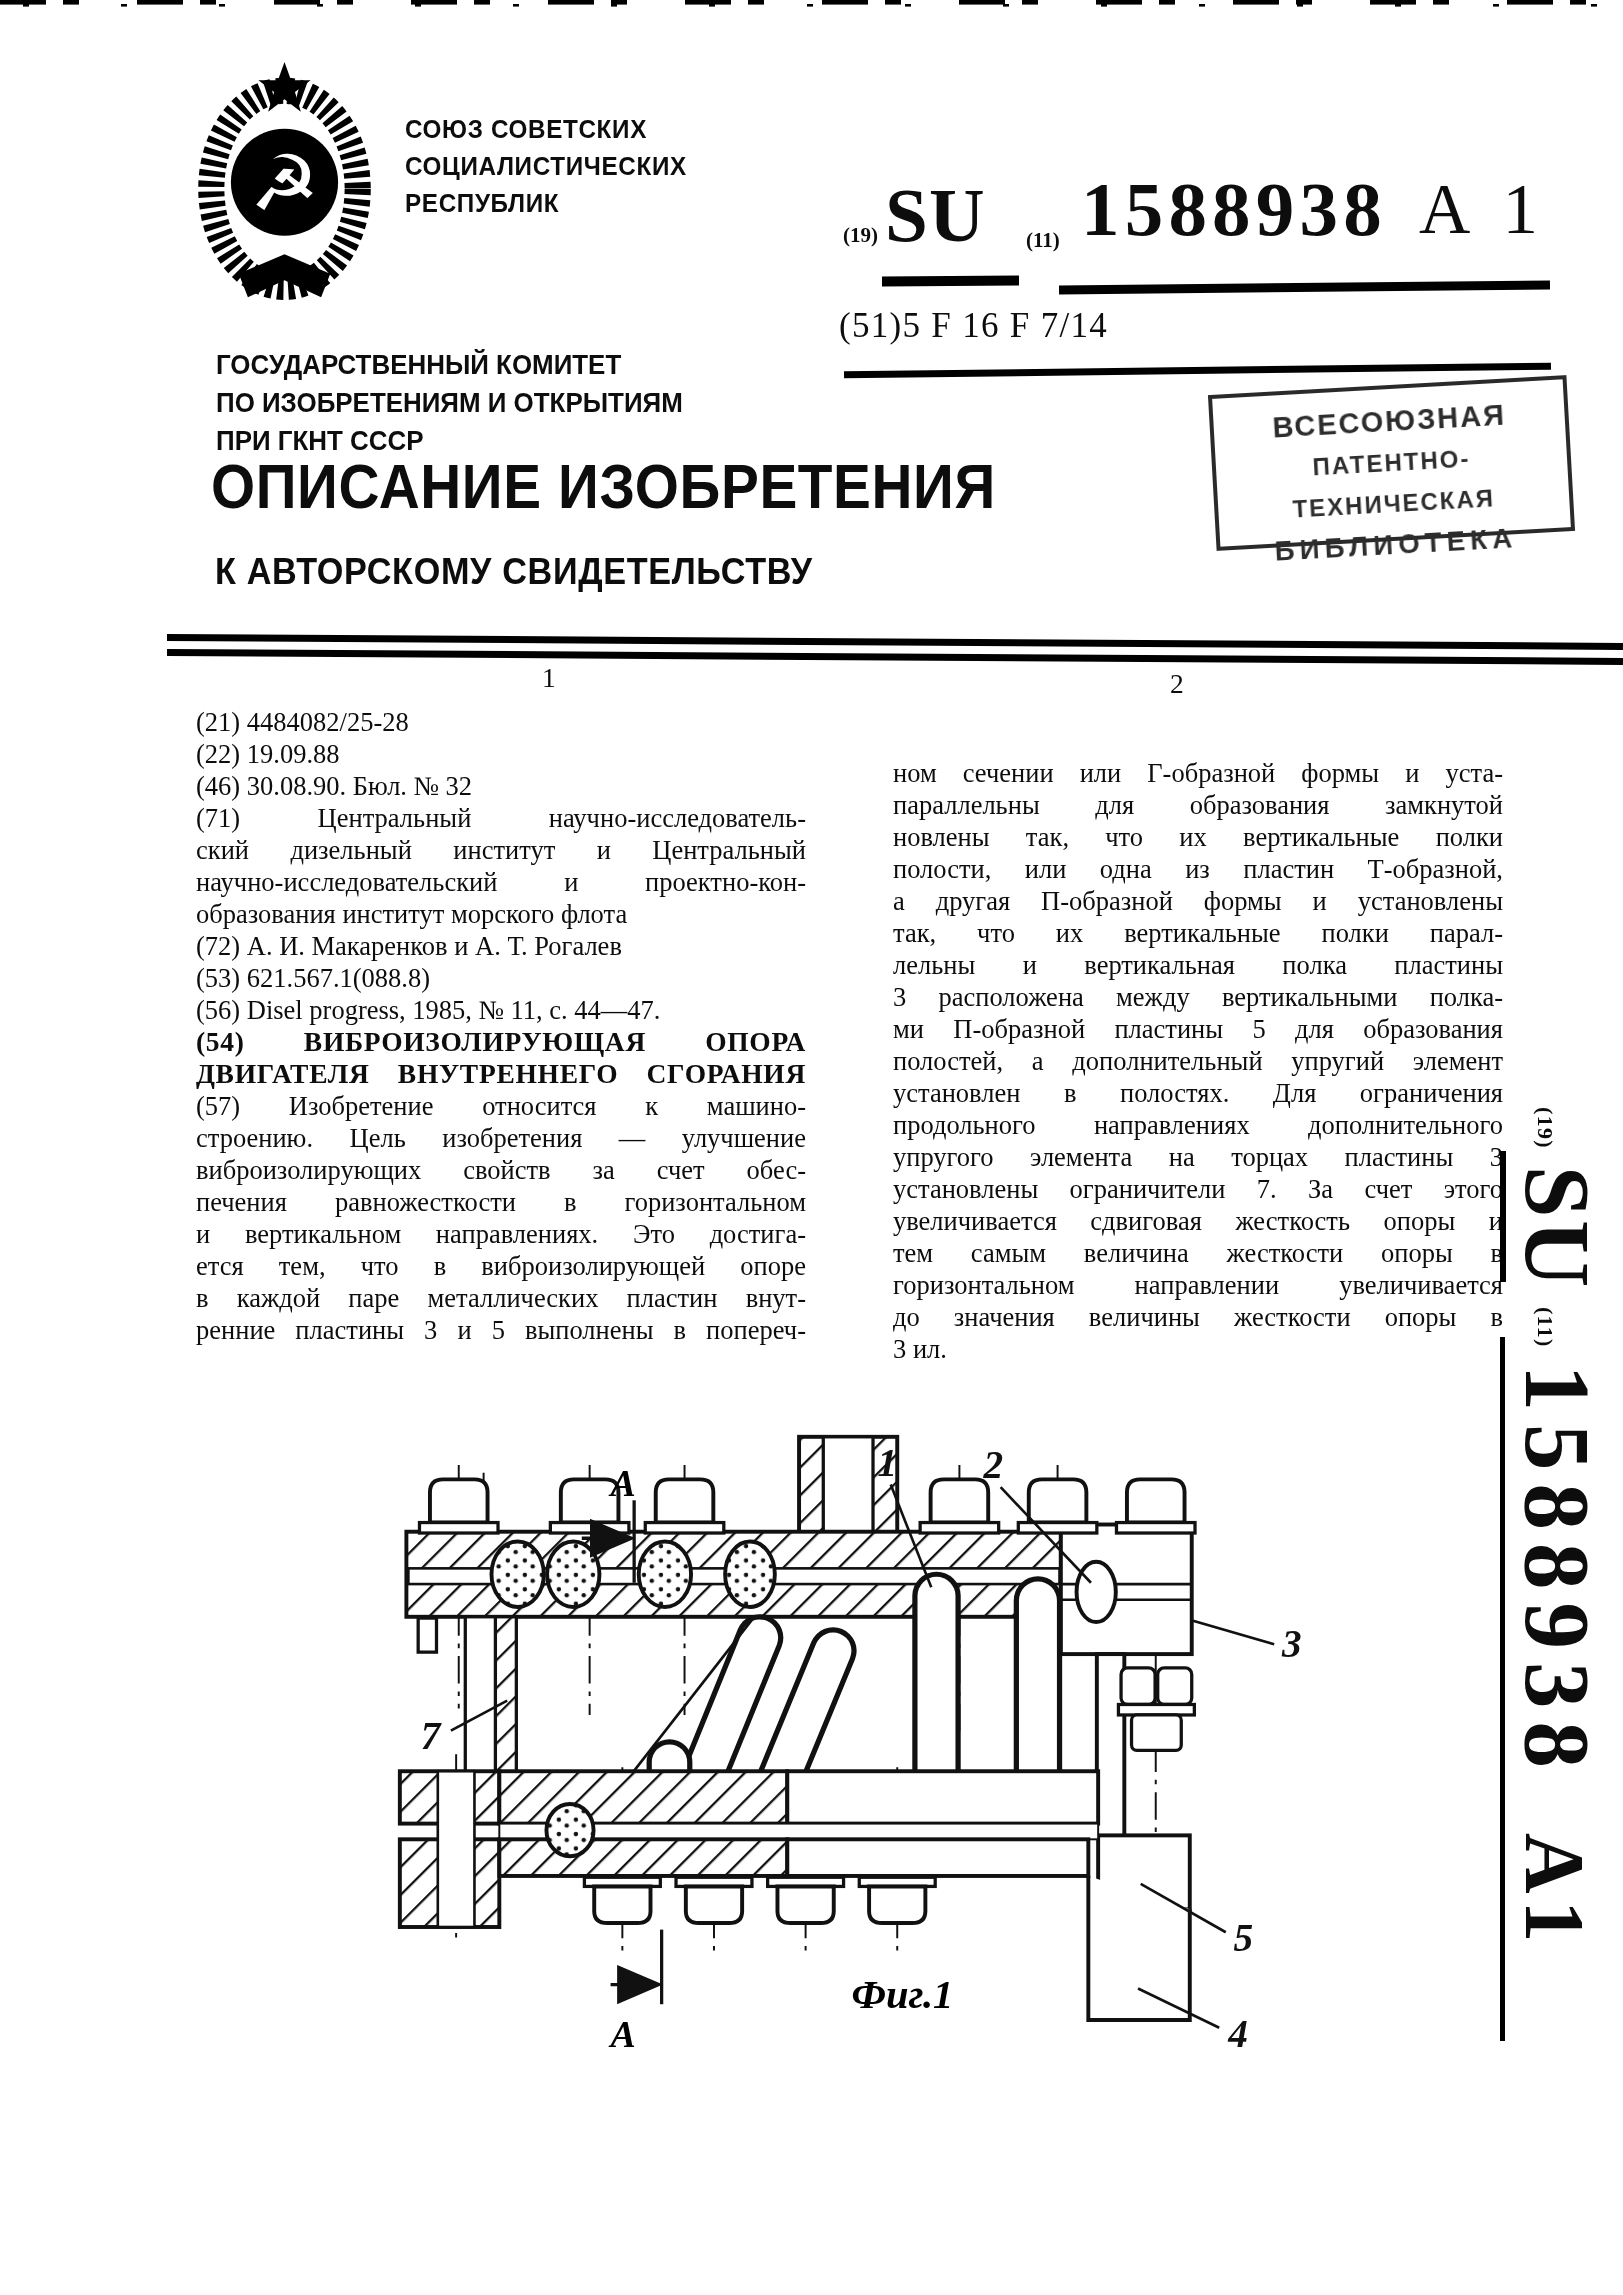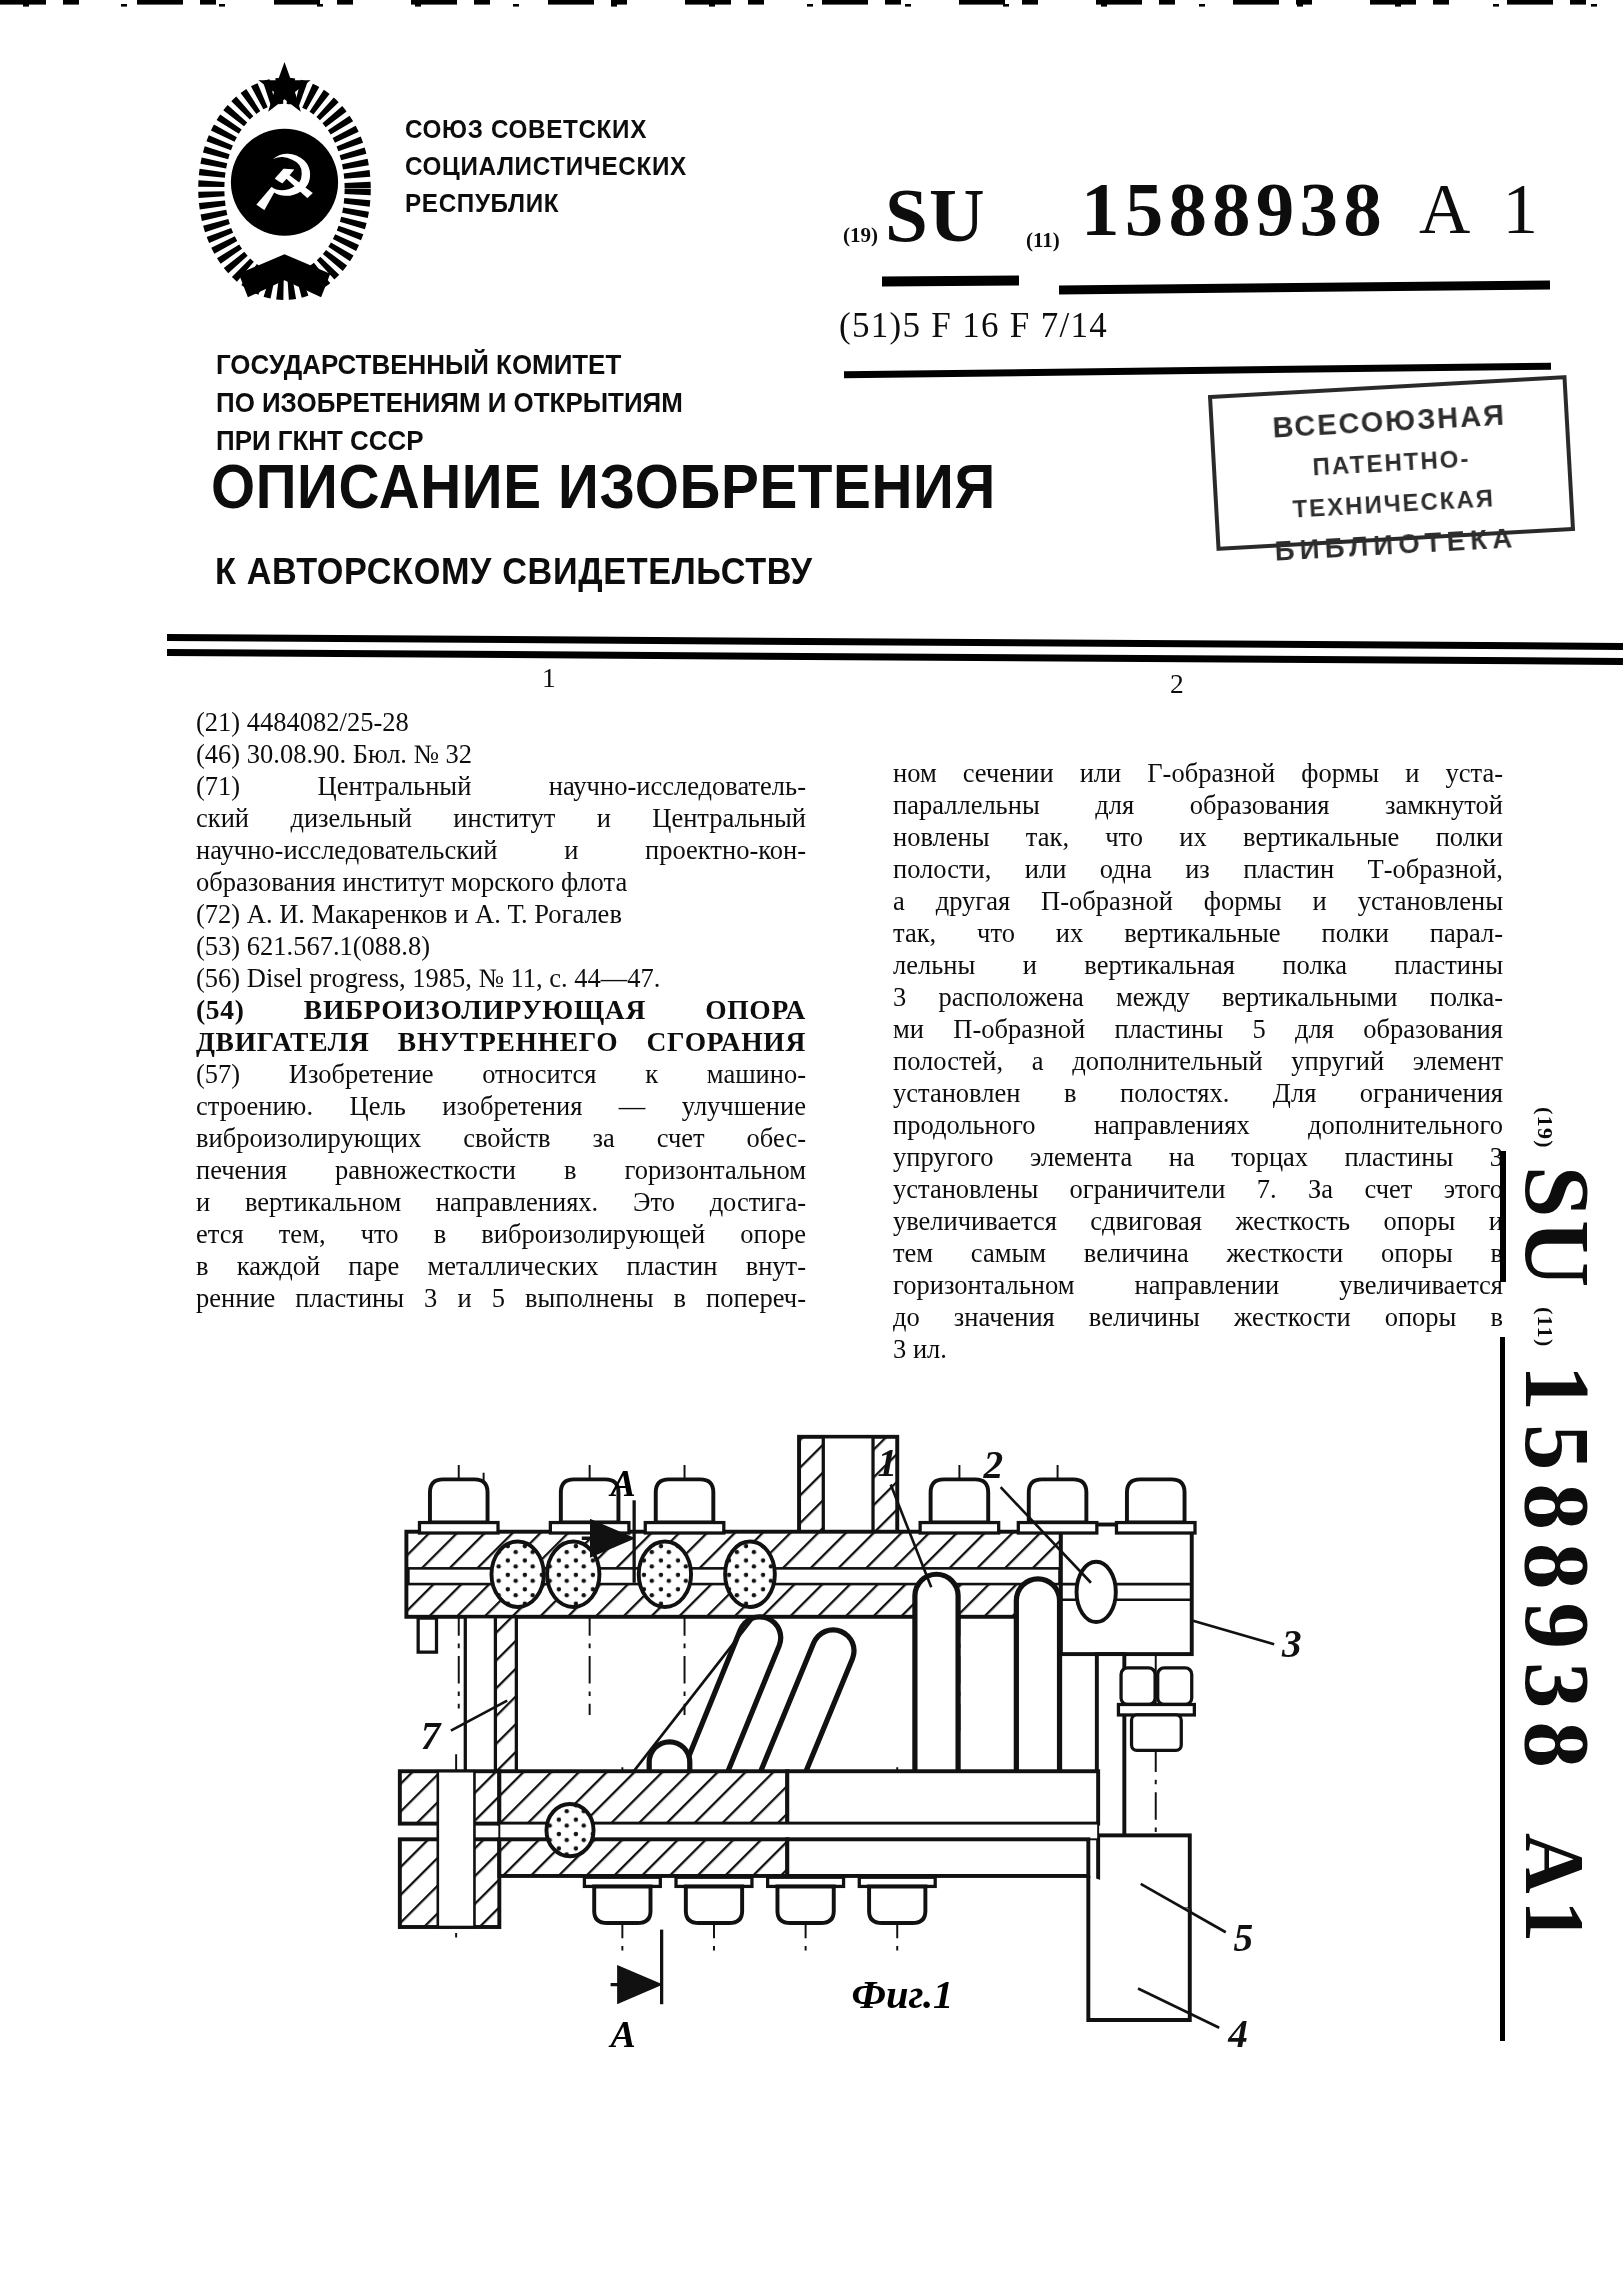--- a/index.html
+++ b/index.html
@@ -112,20 +112,21 @@
   <div class="abs doc-subtitle">К АВТОРСКОМУ СВИДЕТЕЛЬСТВУ</div>
 
   <div class="abs rule" style="left:167px;top:634px;width:1456px;height:7.2px;transform:rotate(.35deg);transform-origin:left;"></div>
   <div class="abs rule" style="left:167px;top:649px;width:1456px;height:7.2px;transform:rotate(.35deg);transform-origin:left;"></div>
 
   <div class="abs pageno" style="left:542px;top:662px;">1</div>
   <div class="abs pageno" style="left:1170px;top:668px;">2</div>
 
   <div class="abs col" style="left:196px;top:706px;">
       <div class="tline">(21)  4484082/25-28</div>
+      <div class="tline">(22)  19.09.88</div>
       <div class="tline">(46)  30.08.90. Бюл. № 32</div>
       <div class="tline j">(71) Центральный научно-исследователь-</div>
       <div class="tline j">ский дизельный институт и Центральный</div>
       <div class="tline j">научно-исследовательский и проектно-кон-</div>
       <div class="tline">образования институт морского флота</div>
       <div class="tline">(72)  А. И. Макаренков и А. Т. Рогалев</div>
       <div class="tline">(53)  621.567.1(088.8)</div>
       <div class="tline">(56)  Disel progress, 1985, № 11, с. 44—47.</div>
       <div class="tline j bl">(54) ВИБРОИЗОЛИРУЮЩАЯ ОПОРА</div>
       <div class="tline j bl">ДВИГАТЕЛЯ ВНУТРЕННЕГО СГОРАНИЯ</div>

